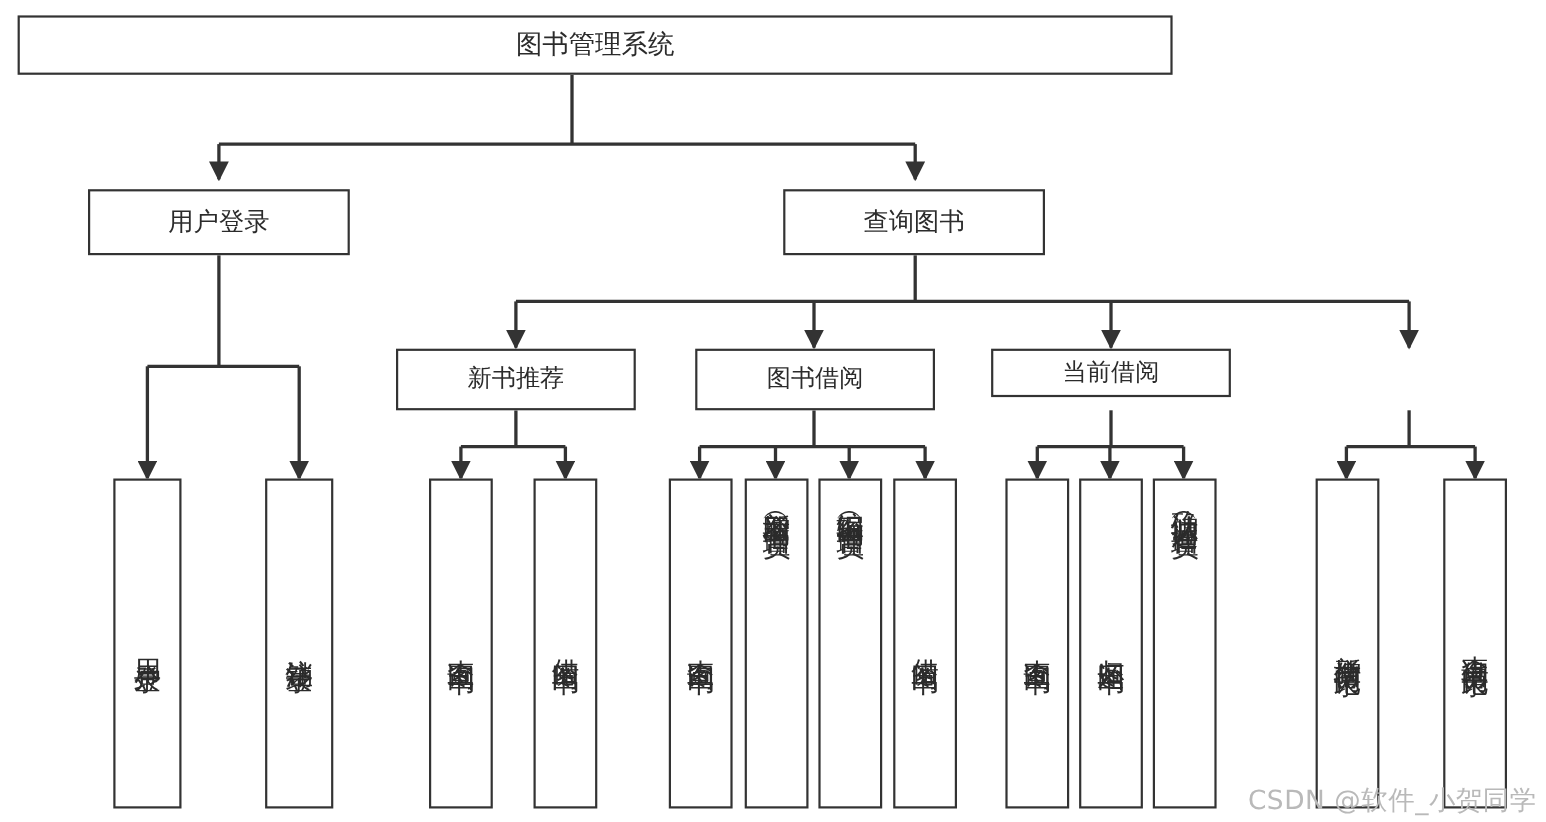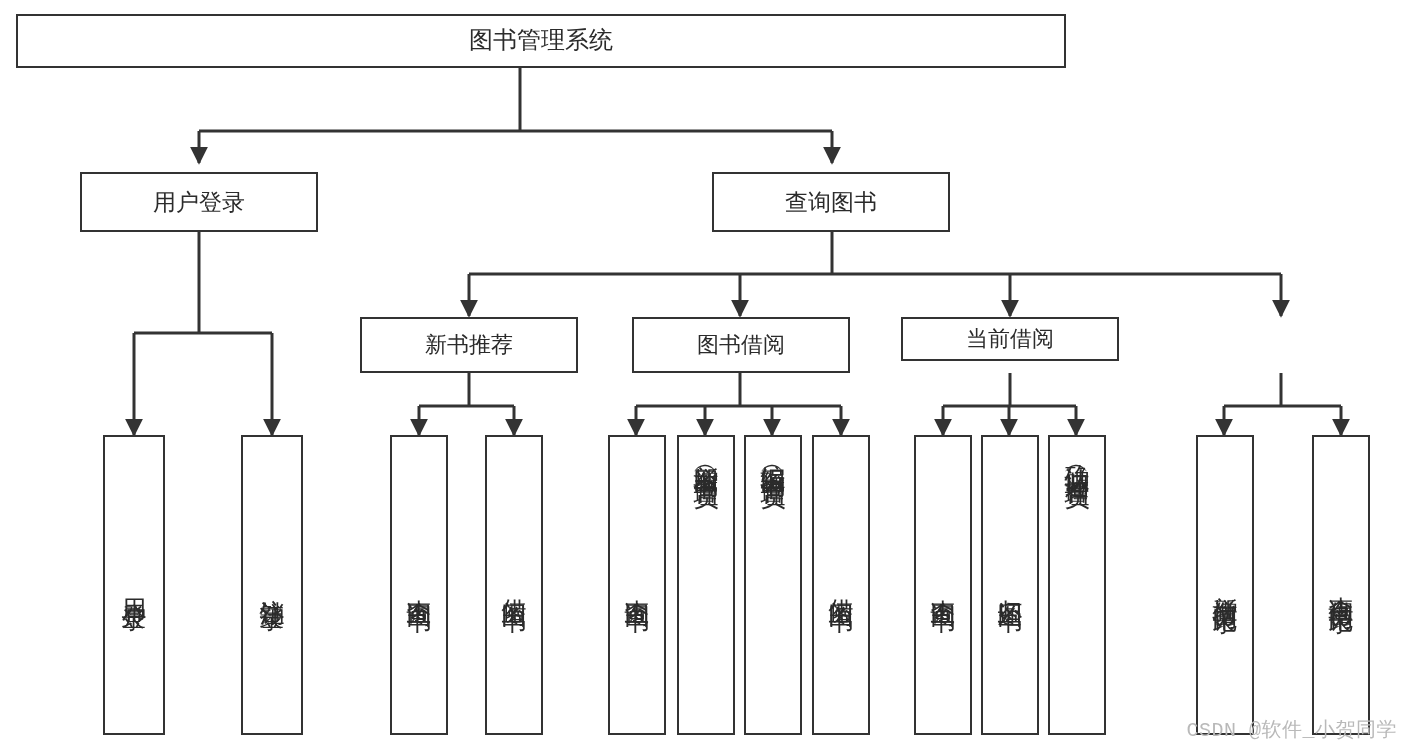--- a/index.html
+++ b/index.html
@@ -57,25 +57,24 @@
     padding-top: 8px;
   }
   .leaf.center-v {
     align-items: center;
     padding-top: 0;
   }
   #watermark {
     position: absolute;
     right: 8px;
     bottom: 4px;
-    font-size: 20px;
+    font-size: 24px;
     color: #b9b9b9;
     letter-spacing: 0.5px;
     white-space: nowrap;
-    font-family: Liberation Mono, monospace;
   }
 </style>
 </head>
 <body>
 
 <div id="canvas">
 
   <svg id="wires" viewBox="0 0 1405 747" xmlns="http://www.w3.org/2000/svg">
     <defs>
       <marker id="arrow" viewBox="0 0 10 10" refX="9" refY="5" markerWidth="6" markerHeight="6" orient="auto-start-reverse">

